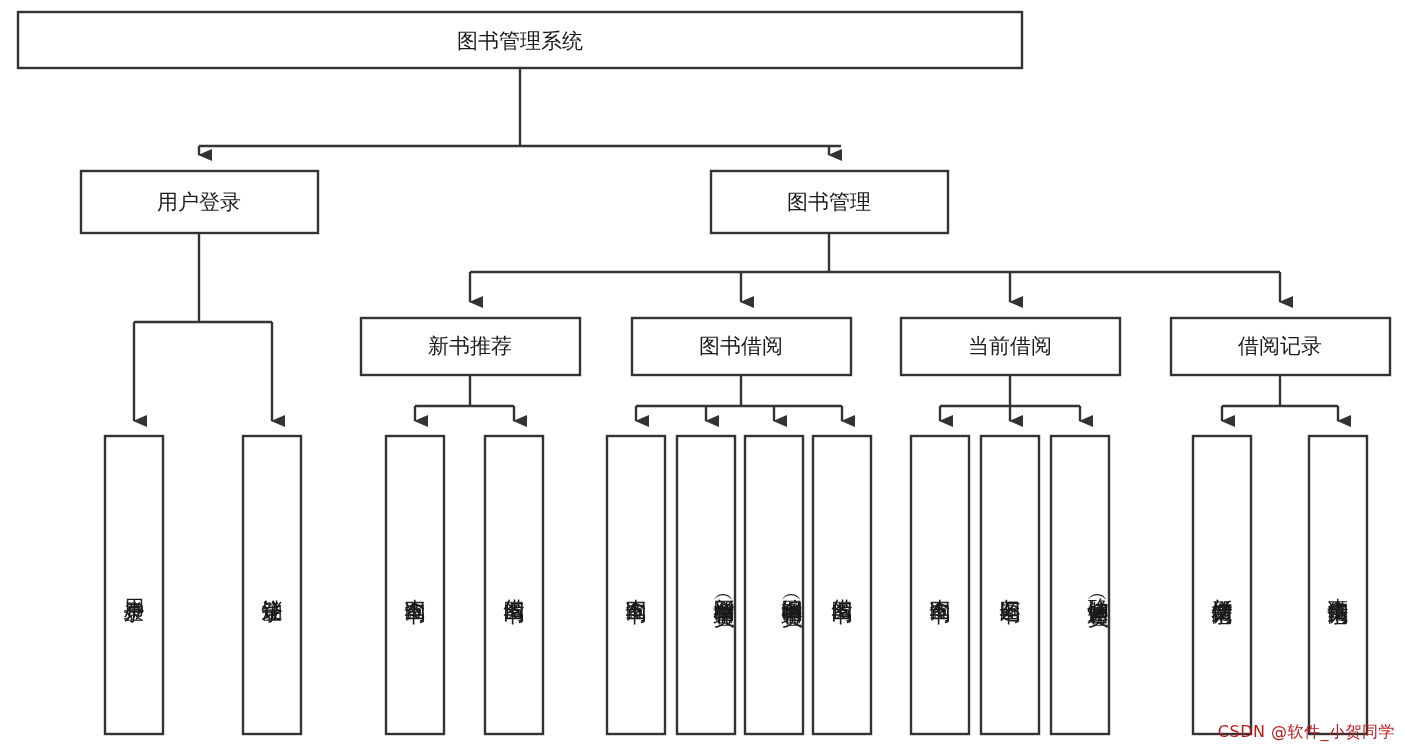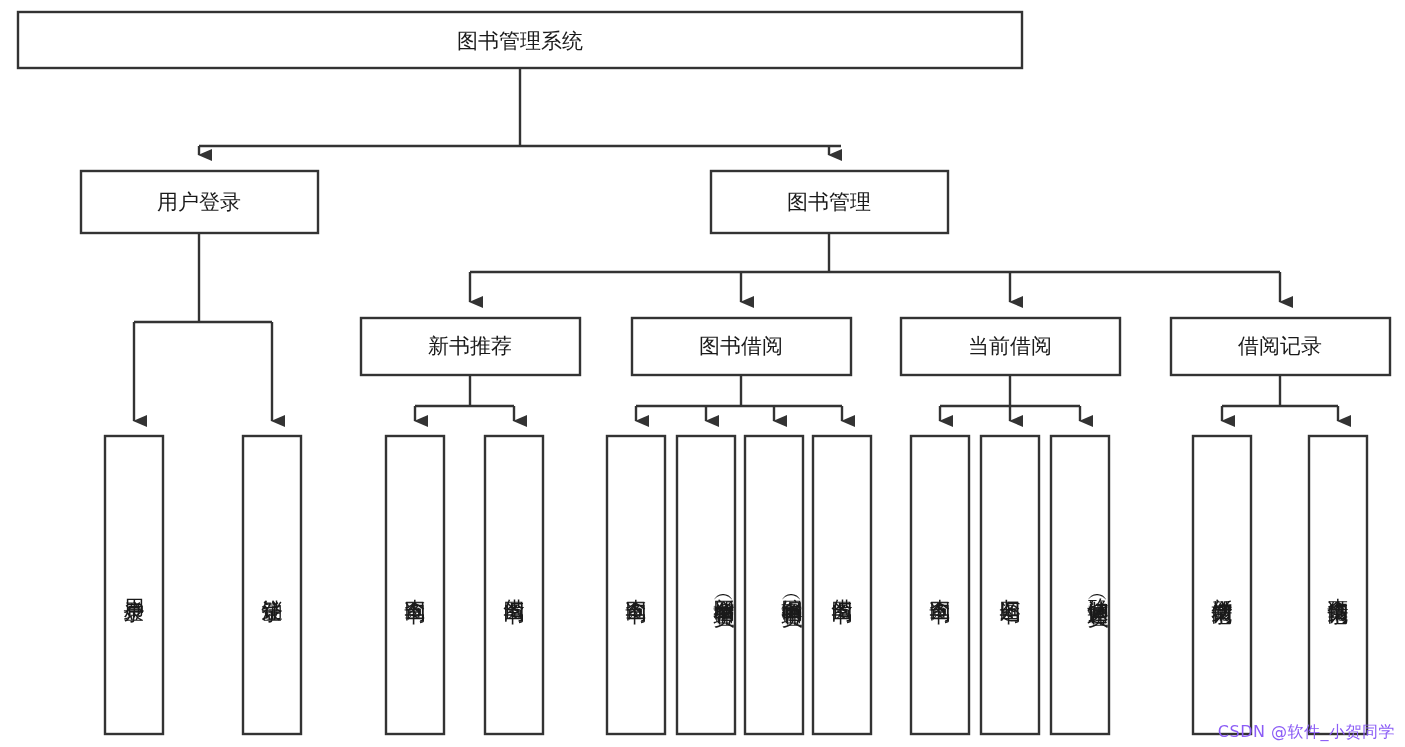--- a/index.html
+++ b/index.html
@@ -63,21 +63,21 @@
     justify-content: center;
     pointer-events: none;
     white-space: nowrap;
   }
   .watermark {
     position: absolute;
     right: 10px;
     bottom: 4px;
     font-family: "DejaVu Sans", "Liberation Sans", sans-serif;
     font-size: 16px;
-    color: #8b5cf6;
+    color: #b91c1c;
     letter-spacing: 0.5px;
     white-space: nowrap;
   }
 </style>
 </head>
 <body>
 
 <div id="diagram-root">
 
   <svg id="tree-svg" viewBox="0 0 1405 747" xmlns="http://www.w3.org/2000/svg">

